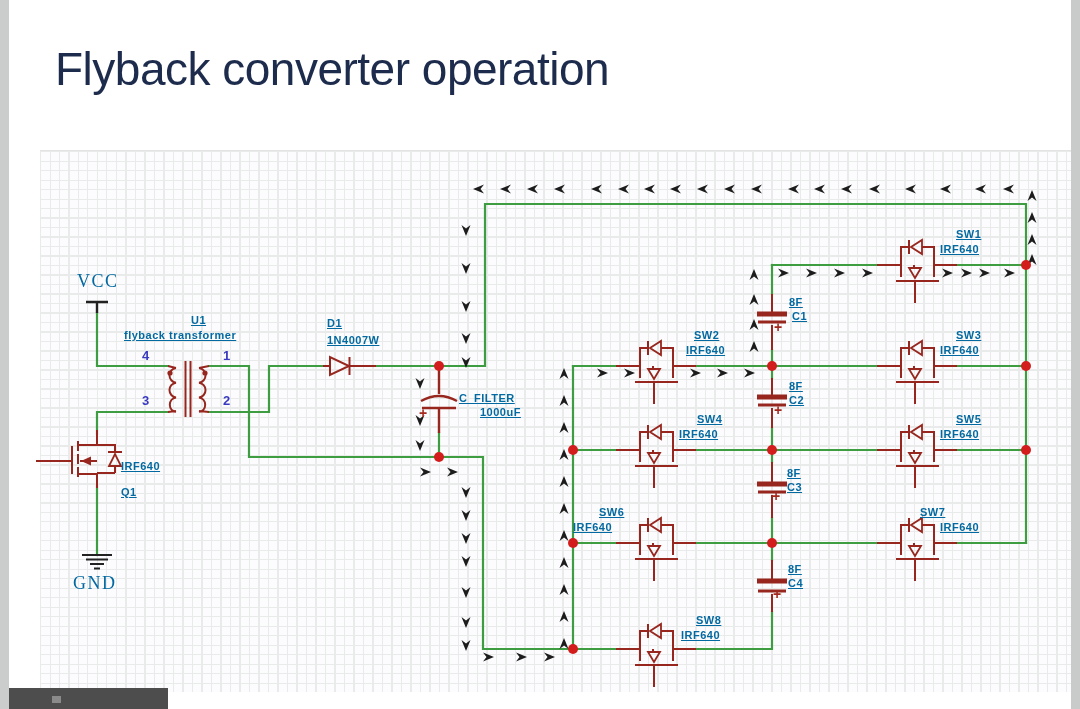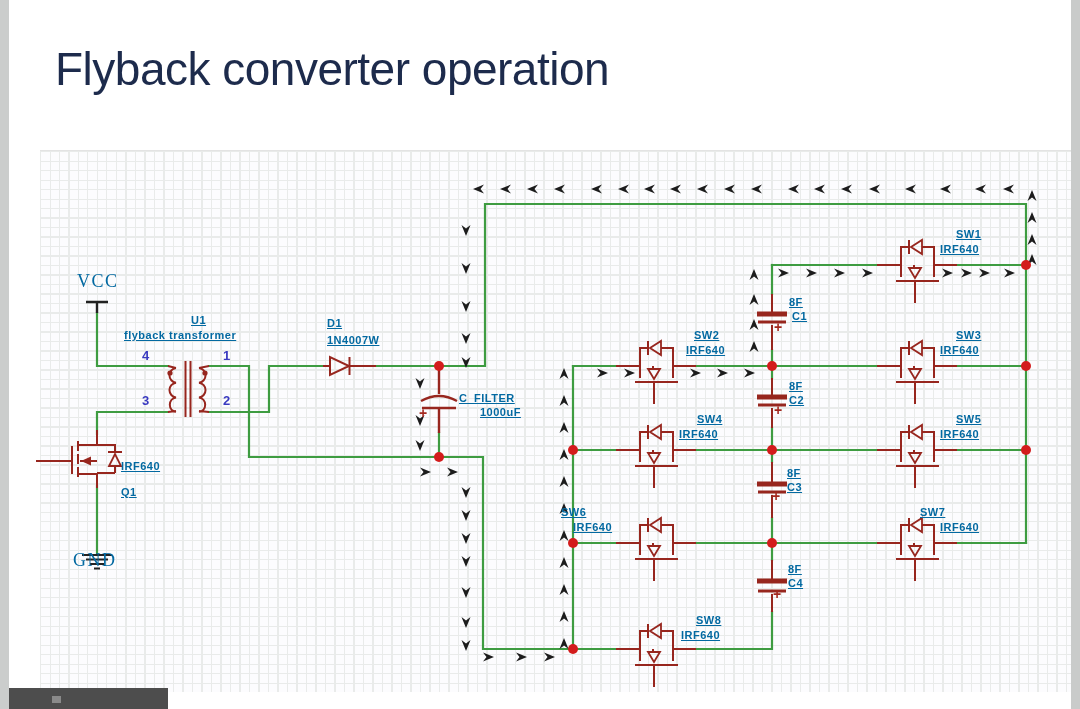--- a/index.html
+++ b/index.html
@@ -222,21 +222,21 @@
       <circle cx="573" cy="649" r="5" fill="#d31c1c"></circle>
       <circle cx="772" cy="366" r="5" fill="#d31c1c"></circle>
       <circle cx="772" cy="450" r="5" fill="#d31c1c"></circle>
       <circle cx="772" cy="543" r="5" fill="#d31c1c"></circle>
       <circle cx="1026" cy="265" r="5" fill="#d31c1c"></circle>
       <circle cx="1026" cy="366" r="5" fill="#d31c1c"></circle>
       <circle cx="1026" cy="450" r="5" fill="#d31c1c"></circle>
     </svg>
   <div id="labels">
       <div class="lbl power" style="left: 77px; top: 272px;">VCC</div>
-      <div class="lbl power" style="left: 73px; top: 551px;">GND</div>
+      <div class="lbl power" style="left: 73px; top: 574px;">GND</div>
       <div class="lbl ref" style="left: 184px; top: 315px; margin-left: 7px;">U1</div>
       <div class="lbl ref" style="left: 124px; top: 330px;">flyback transformer</div>
       <div class="lbl pin" style="left: 142px; top: 349px;">4</div>
       <div class="lbl pin" style="left: 223px; top: 349px;">1</div>
       <div class="lbl pin" style="left: 142px; top: 394px;">3</div>
       <div class="lbl pin" style="left: 223px; top: 394px;">2</div>
       <div class="lbl ref" style="left: 327px; top: 318px; text-align: center;">D1</div>
       <div class="lbl ref" style="left: 327px; top: 335px;">1N4007W</div>
       <div class="lbl ref" style="left: 121px; top: 447px; margin-top: 40px;">Q1</div>
       <div class="lbl ref" style="left: 121px; top: 461px;">IRF640</div>
@@ -245,21 +245,21 @@
       <div class="lbl ref" style="left: 956px; top: 229px;">SW1</div>
       <div class="lbl ref" style="left: 940px; top: 244px;">IRF640</div>
       <div class="lbl ref" style="left: 694px; top: 330px;">SW2</div>
       <div class="lbl ref" style="left: 686px; top: 345px;">IRF640</div>
       <div class="lbl ref" style="left: 956px; top: 330px;">SW3</div>
       <div class="lbl ref" style="left: 940px; top: 345px;">IRF640</div>
       <div class="lbl ref" style="left: 697px; top: 414px; text-align: center;">SW4</div>
       <div class="lbl ref" style="left: 679px; top: 429px;">IRF640</div>
       <div class="lbl ref" style="left: 956px; top: 414px;">SW5</div>
       <div class="lbl ref" style="left: 940px; top: 429px;">IRF640</div>
-      <div class="lbl ref" style="left: 561px; top: 507px;">SW6</div>
+      <div class="lbl ref" style="left: 599px; top: 507px;">SW6</div>
       <div class="lbl ref" style="left: 573px; top: 522px;">IRF640</div>
       <div class="lbl ref" style="left: 920px; top: 507px;">SW7</div>
       <div class="lbl ref" style="left: 940px; top: 522px;">IRF640</div>
       <div class="lbl ref" style="left: 696px; top: 615px; text-align: right;">SW8</div>
       <div class="lbl ref" style="left: 681px; top: 630px;">IRF640</div>
       <div class="lbl ref" style="left: 789px; top: 297px;">8F</div>
       <div class="lbl ref" style="left: 792px; top: 311px;">C1</div>
       <div class="lbl ref" style="left: 789px; top: 381px;">8F</div>
       <div class="lbl ref" style="left: 789px; top: 395px;">C2</div>
       <div class="lbl ref" style="left: 787px; top: 468px;">8F</div>

